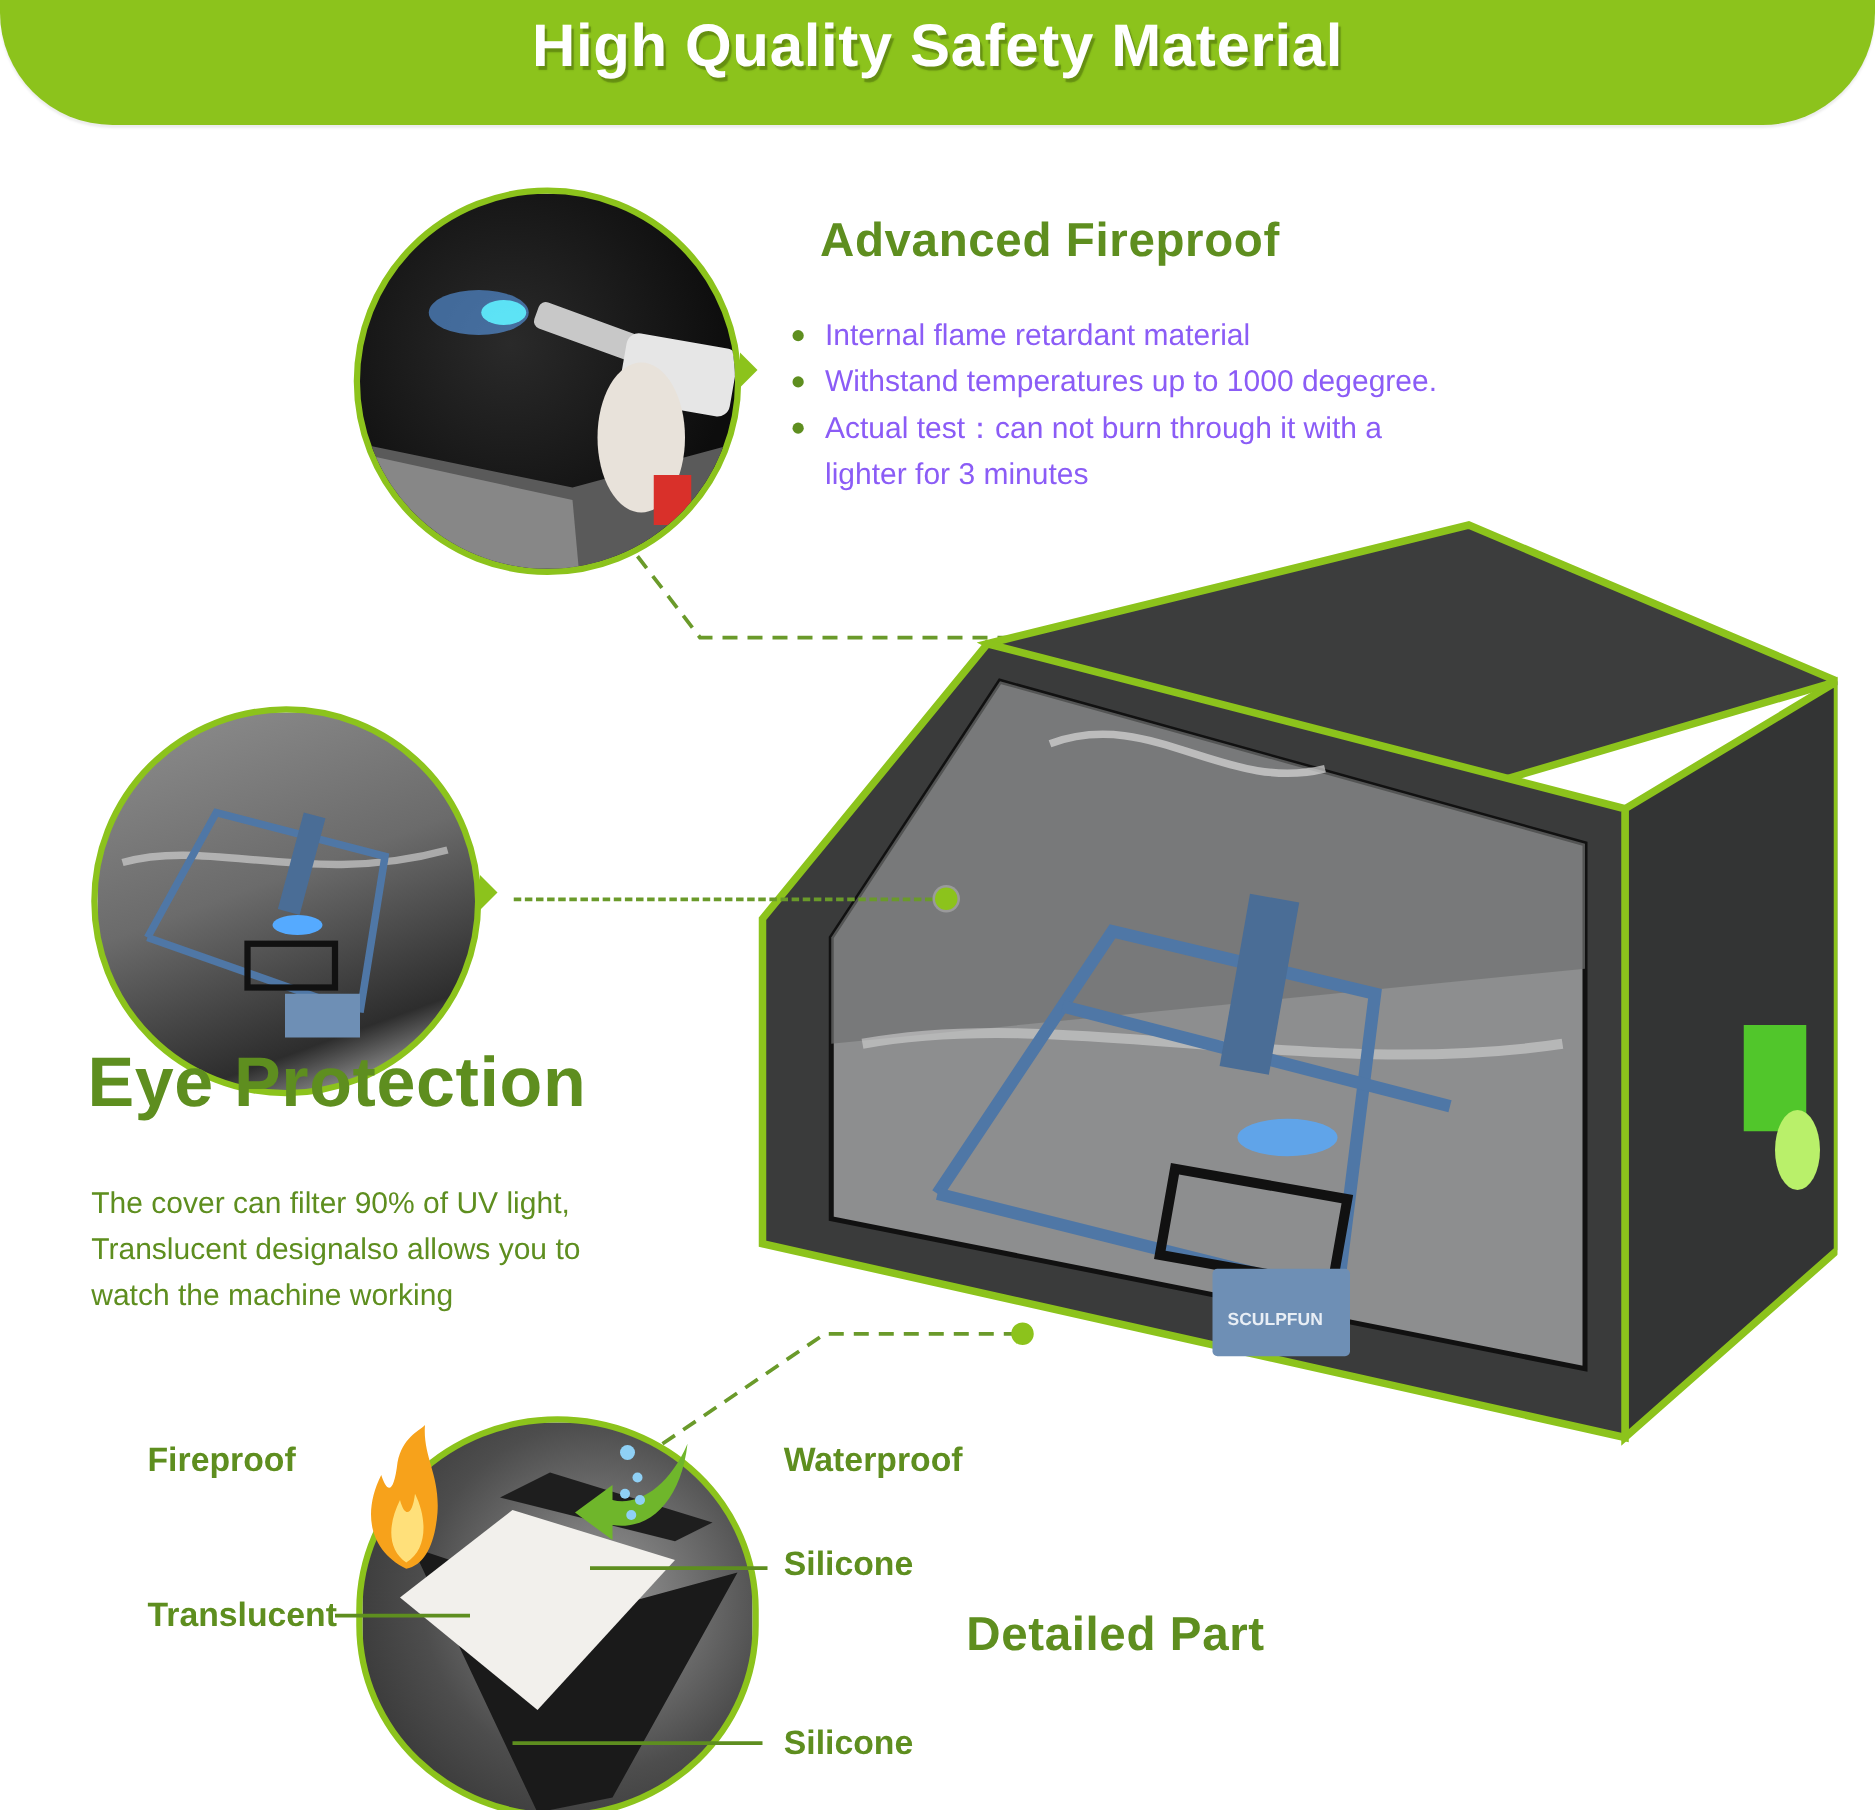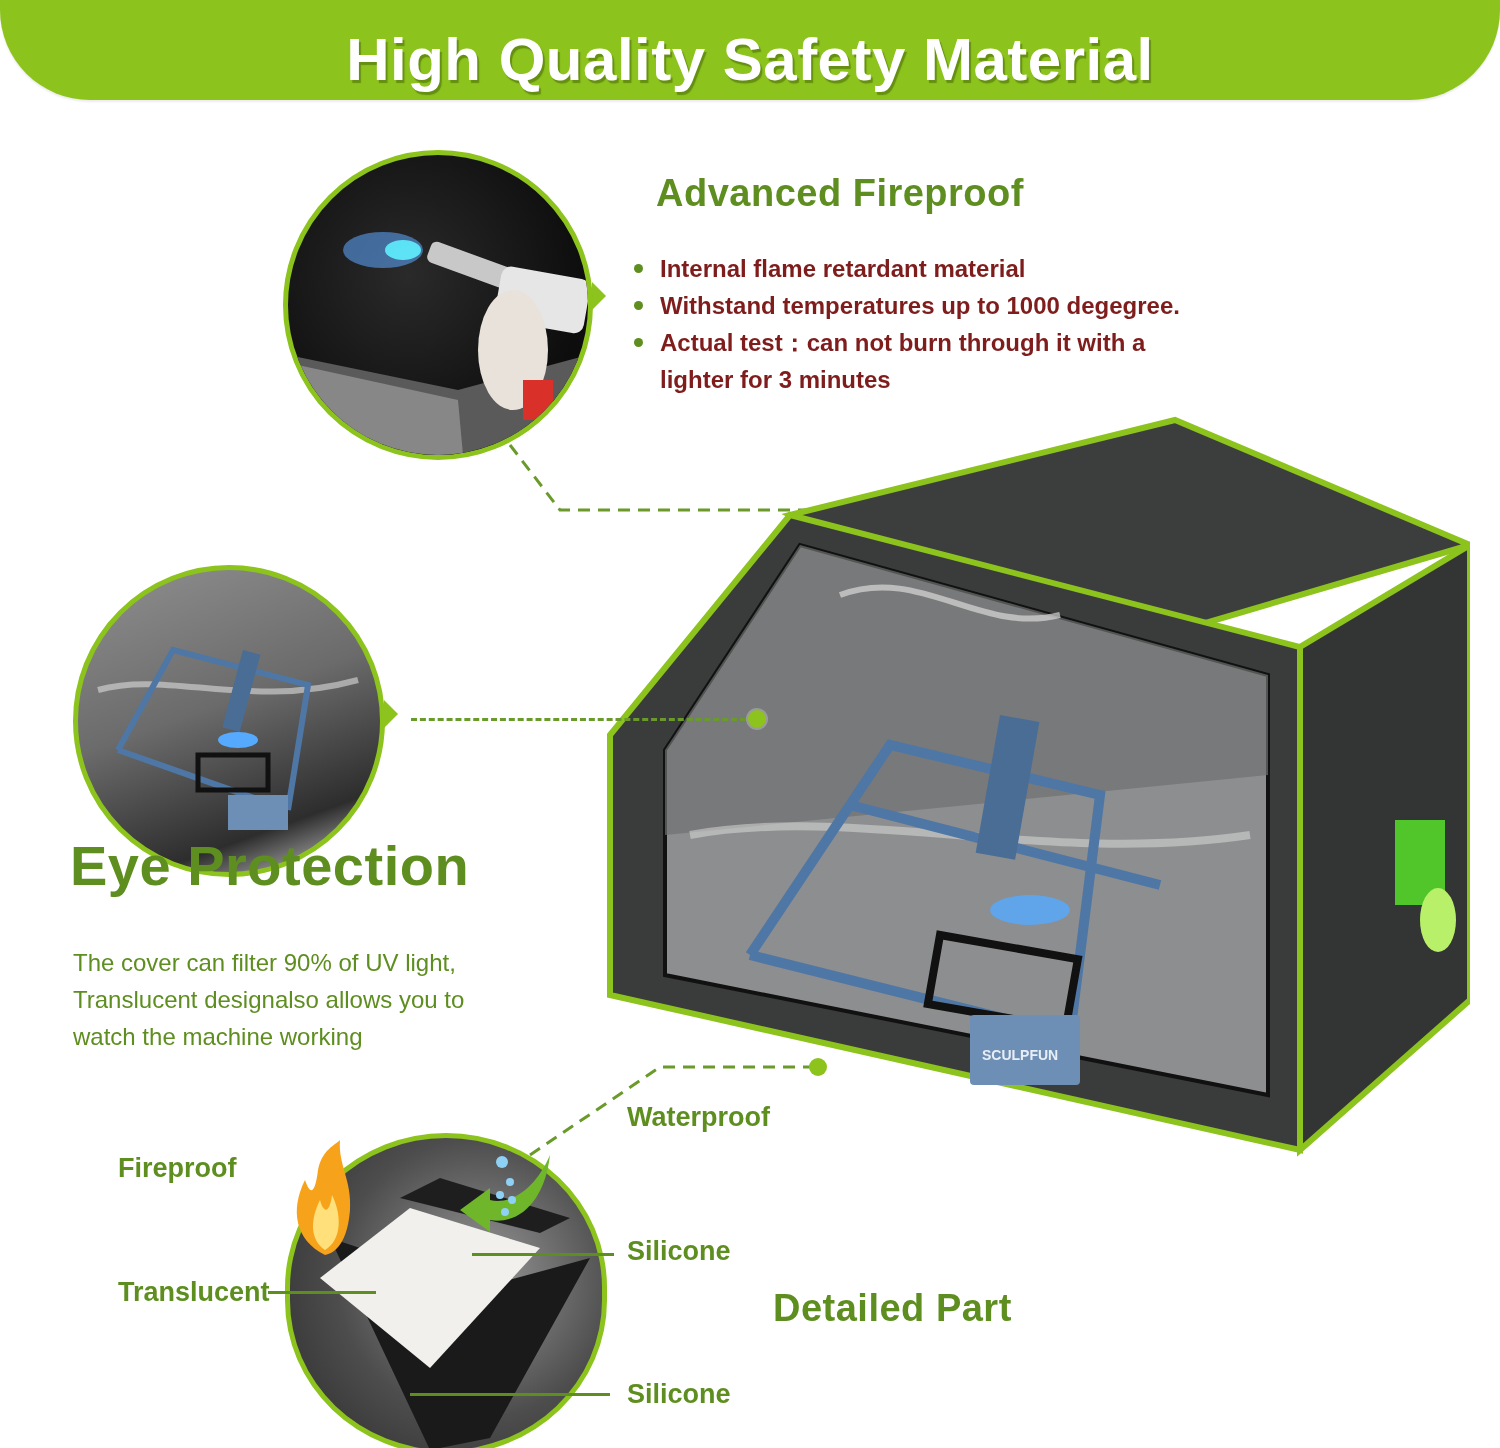--- a/index.html
+++ b/index.html
@@ -9,28 +9,28 @@
     font-family: "Liberation Sans", "DejaVu Sans", sans-serif;
   }
   .abs { position: absolute; }
   .banner {
     left: 0; top: 0; width: 1500px; height: 100px;
     background: #8cc31c;
     border-radius: 0 0 90px 90px / 0 0 90px 90px;
     box-shadow: 0 2px 2px rgba(0,0,0,0.08);
   }
   .banner-title {
-    left: 0; top: 25px; width: 1500px; text-align: center;
-    color: #ffffff; font-weight: 700; font-size: 60px; letter-spacing: 0.5px;
+    left: 0; top: 10px; width: 1500px; text-align: center;
+    color: #ffffff; font-weight: 700; font-size: 48px; letter-spacing: 0.5px;
     text-shadow: 2px 3px 1px rgba(70,100,10,0.55);
   }
   .green { color: #5e8e1f; }
   .h1 { font-weight: 700; font-size: 38px; letter-spacing: 0.5px; }
   .bullets { list-style: none; margin: 0; padding: 0; }
-  .bullets li { position: relative; padding-left: 26px; font-weight: 700; font-size: 24px; line-height: 37px; color: #7f1d1d; }
+  .bullets li { position: relative; padding-left: 26px; font-weight: 400; font-size: 24px; line-height: 37px; color: #8b5cf6; }
   .bullets li::before { content: ""; position: absolute; left: 0; top: 14px; width: 9px; height: 9px; border-radius: 50%; background: #5e8e1f; }
   .desc { font-weight: 400; font-size: 24px; line-height: 37px; color: #5e8e1f; }
   .label { font-weight: 700; font-size: 27px; color: #5e8e1f; }
   .circle {
     border-radius: 50%; border: 5px solid #8cc31c; overflow: hidden; box-sizing: border-box;
   }
   .dash { border-top: 3px dashed #6a9a2a; height: 0; }
   .dot { width: 18px; height: 18px; border-radius: 50%; background: #8cc31c; box-shadow: 0 0 0 2px rgba(255,255,255,0.25); }
   .pointer { width: 0; height: 0; border-top: 14px solid transparent; border-bottom: 14px solid transparent; border-left: 14px solid #8cc31c; }
   .line { height: 3px; background: #5e8e1f; }
@@ -139,21 +139,21 @@
 <svg class="abs" style="left:450px; top:1150px;" width="110" height="90" viewBox="0 0 110 90">
   <path d="M100,5 C95,50 70,75 40,70 L40,82 L10,60 L40,38 L40,50 C60,55 85,40 100,5 Z" fill="#6fb62b"></path>
   <circle cx="52" cy="12" r="6" fill="#8fd0f5"></circle>
   <circle cx="60" cy="32" r="4" fill="#8fd0f5"></circle>
   <circle cx="50" cy="45" r="4" fill="#8fd0f5"></circle>
   <circle cx="62" cy="50" r="4" fill="#8fd0f5"></circle>
   <circle cx="55" cy="62" r="4" fill="#8fd0f5"></circle>
 </svg>
 
 <div class="abs label" style="left:118px; top:1153px;">Fireproof</div>
-<div class="abs label" style="left:627px; top:1102px;">Waterproof</div>
+<div class="abs label" style="left:627px; top:1153px;">Waterproof</div>
 <div class="abs label" style="left:627px; top:1236px;">Silicone</div>
 <div class="abs label" style="left:118px; top:1277px;">Translucent</div>
 <div class="abs label" style="left:627px; top:1379px;">Silicone</div>
 
 <div class="abs line" style="left:472px; top:1253px; width:142px;"></div>
 <div class="abs line" style="left:268px; top:1291px; width:108px;"></div>
 <div class="abs line" style="left:410px; top:1393px; width:200px;"></div>
 
 <div class="abs green h1" style="left:773px; top:1287px;">Detailed Part</div>
 

